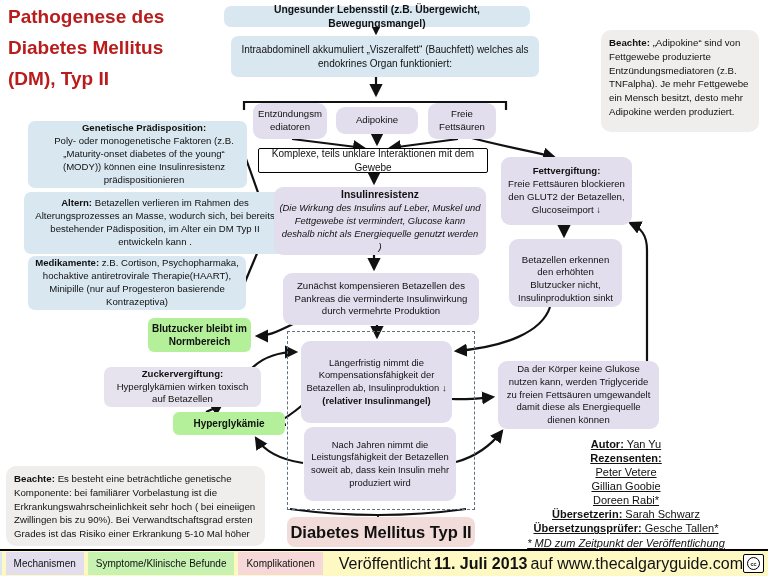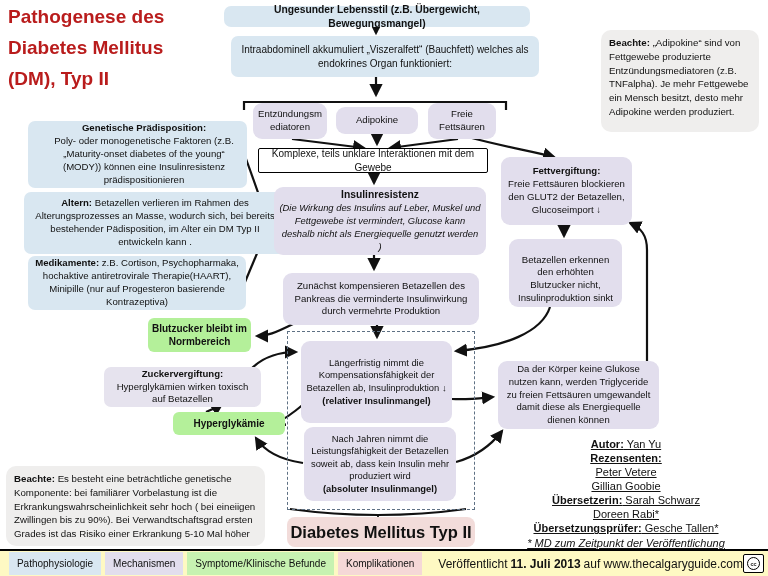--- a/index.html
+++ b/index.html
@@ -30,21 +30,21 @@
   .legendbar{position:absolute;left:0;top:549px;width:768px;height:27px;box-sizing:border-box;
              border-top:2px solid #000;background:#fef9c3;display:flex;align-items:stretch;
              font-size:10px;justify-content:flex-end;}
   .legendbar .lg-label{display:flex;align-items:center;padding:0 9px;font-weight:bold;font-size:10.5px;}
   .legendbar .cell{display:flex;align-items:center;padding:0 8px;margin:1px 2px;white-space:nowrap;}
   .c0{background:#d9e7f1;}
   .c1{background:#e2deed;}
   .c2{background:#c7f2b1;}
   .c3{background:#f5d8d7;}
   .legendbar .divider{width:2px;background:#000;margin:0 6px 0 8px;}
-  .legendbar .pub{display:flex;align-items:center;gap:3px;white-space:nowrap;font-size:12px;}
+  .legendbar .pub{display:flex;align-items:center;gap:3px;white-space:nowrap;font-size:16px;}
   .ccbadge{margin-left:auto;margin-right:4px;align-self:center;display:flex;gap:1px;align-items:center;
            border:1.3px solid #000;border-radius:2px;padding:2px 3px;background:#fff;}
   .ccbadge .cc{width:11px;height:11px;border:1px solid #000;border-radius:50%;display:flex;
                align-items:center;justify-content:center;font-size:5.5px;font-weight:bold;}
 </style>
 </head>
 <body>
 
 <div id="stage">
 
@@ -162,43 +162,43 @@
     <div class="inner">Hyperglykämie</div>
   </div>
 
   <div class="box purple" style="left:301px;top:341px;width:151px;height:82px;font-size:9.4px;">
     <div class="inner"><span>Längerfristig nimmt die Kompensationsfähigkeit der Betazellen ab, Insulinproduktion ↓</span>
       <b class="blk">(relativer Insulinmangel)</b></div>
   </div>
 
   <div class="box purple" style="left:304px;top:427px;width:152px;height:74px;font-size:9.4px;">
     <div class="inner"><span>Nach Jahren nimmt die Leistungsfähigkeit der Betazellen soweit ab, dass kein Insulin mehr produziert wird</span>
-      <b class="blk">(absoluter Insulinmangel)</b></div>
+      </div>
   </div>
 
   <div class="box purple" style="left:498px;top:361px;width:161px;height:68px;font-size:9.5px;">
     <div class="inner">Da der Körper keine Glukose nutzen kann, werden Triglyceride zu freien Fettsäuren umgewandelt damit diese als Energiequelle dienen können</div>
   </div>
 
   <div class="box pink" style="left:287px;top:517px;width:188px;height:30px;">
     <div class="inner">Diabetes Mellitus Typ II</div>
   </div>
 
   <div class="box gray" style="left:6px;top:466px;width:259px;height:80px;font-size:9.7px;">
     <div class="inner"><b>Beachte:</b>
       <span>Es besteht eine beträchtliche genetische Komponente: bei familiärer Vorbelastung ist die Erkrankungswahrscheinlichkeit sehr hoch ( bei eineiigen Zwillingen bis zu 90%). Bei Verwandtschaftsgrad ersten Grades ist das Risiko einer Erkrankung 5-10 Mal höher</span></div>
   </div>
 
   <div class="credits">
     <div><b>Autor:</b><span> Yan Yu</span></div>
     <div><b>Rezensenten:</b><span></span></div>
     <div><b></b><span>Peter Vetere</span></div>
     <div><b></b><span>Gillian Goobie</span></div>
+    <div><b></b><span>Doreen Rabi*</span></div>
     <div><b>Übersetzerin:</b><span> Sarah Schwarz</span></div>
-    <div><b></b><span>Doreen Rabi*</span></div>
     <div><b>Übersetzungsprüfer:</b><span> Gesche Tallen*</span></div>
     <div class="fn">* MD zum Zeitpunkt der Veröffentlichung</div>
   </div>
 
   <div class="legendbar">
     <span class="lg-label">Legende:</span>
     <span class="cell c0">Pathophysiologie</span>
     <span class="cell c1">Mechanismen</span>
     <span class="cell c2">Symptome/Klinische Befunde</span>
     <span class="cell c3">Komplikationen</span>

